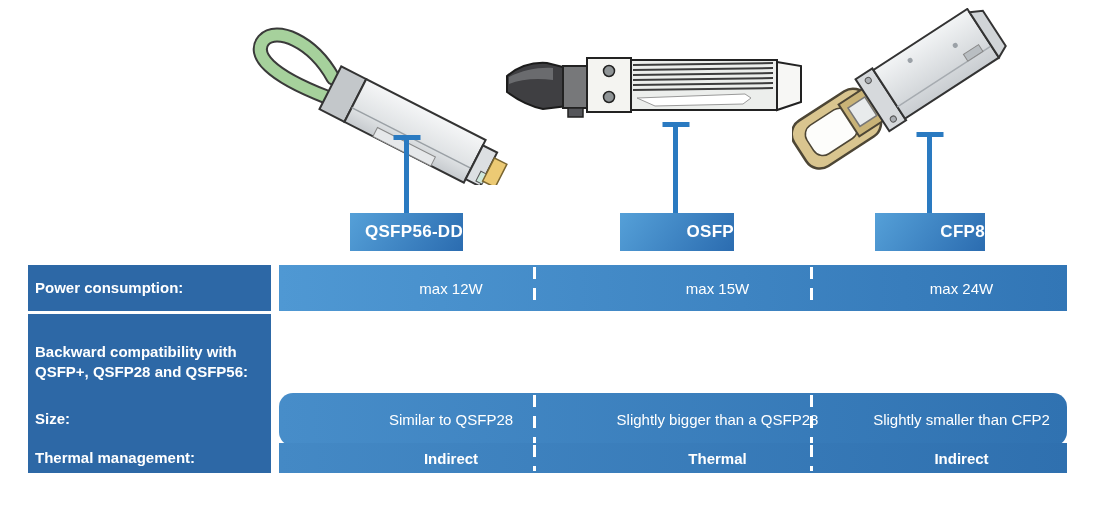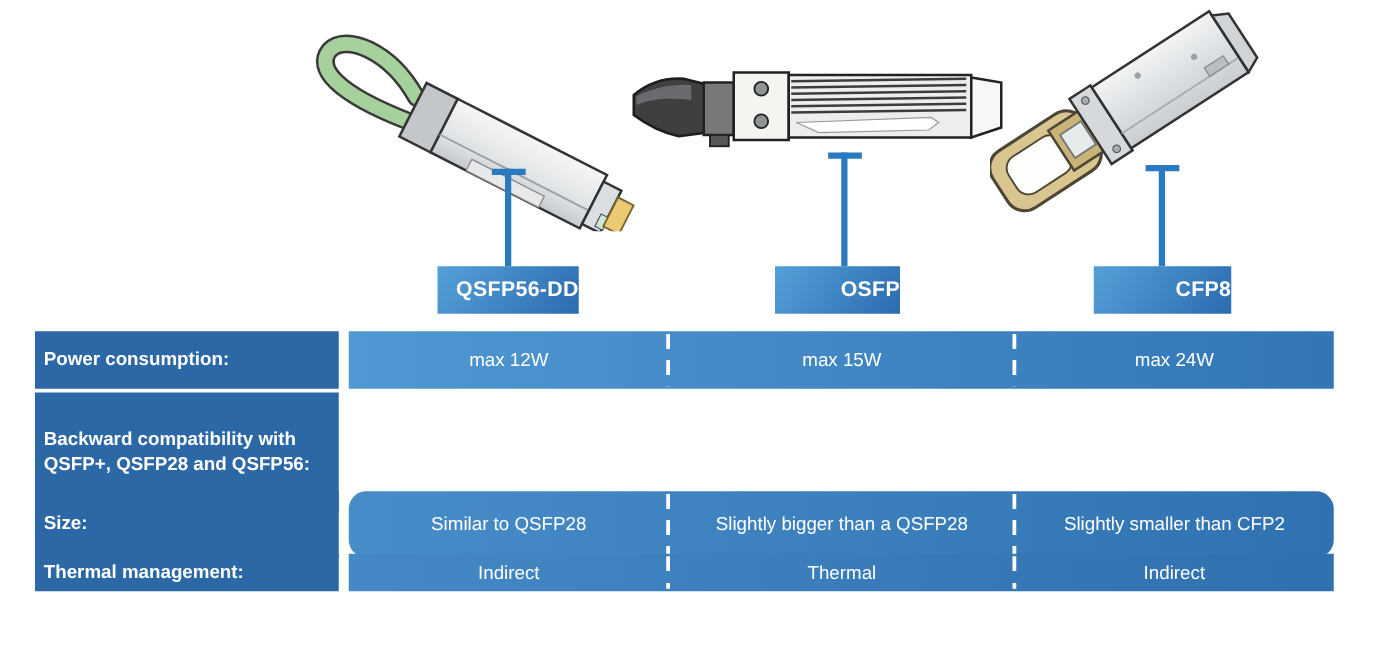--- a/index.html
+++ b/index.html
@@ -30,21 +30,21 @@
   
   .module-label{
     position:absolute;
     top:213px;height:38px;
     display:flex;align-items:center;justify-content:flex-end;
     color:#ffffff;
     font-size:17px;font-weight:700;letter-spacing:.3px;
     background:linear-gradient(125deg,#55a0d8 0%,#2b6cb0 100%);
   }
   .label-1{left:350px;width:113px;}
-  .label-2{left:620px;width:100px;}
+  .label-2{left:620px;width:114px;}
   .label-3{left:875px;width:110px;}
 
   
   .cmp-table{
     position:absolute;
     left:28px;top:265px;
     width:1039px;height:220px;
   }
   .cmp-row{
     position:absolute;left:0;right:0;
@@ -62,25 +62,26 @@
     color:#ffffff;
     font-size:15px;font-weight:700;line-height:1.35;
     display:flex;align-items:center;
     padding-left:7px;padding-right:10px;
     box-sizing:border-box;
   }
   .row-data{
     position:relative;
     flex:1;
     display:flex;
+    padding-left:44px;
   }
   .row-1 .row-data{background:linear-gradient(to right,#4f98d3,#3276b6);}
   .row-2 .row-data{background:linear-gradient(to right,#4b93ce,#3174b4);}
   .row-3 .row-data{background:linear-gradient(to right,#478dc9,#3072b1);border-radius:14px;}
-  .row-4 .row-data{background:linear-gradient(to right,#4489c5,#2f70af);}
+  .row-4 .row-data{background:linear-gradient(to right,#4489c5,#2f70af);font-weight:bold;}
 
   .cell{
     display:flex;align-items:center;justify-content:center;
     color:#ffffff;font-size:15px;
     text-align:center;
     padding:0 6px;box-sizing:border-box;
   }
   .cell-1{width:256px;flex:0 0 256px;}
   .cell-2{width:277px;flex:0 0 277px;}
   .cell-3{flex:1;}

